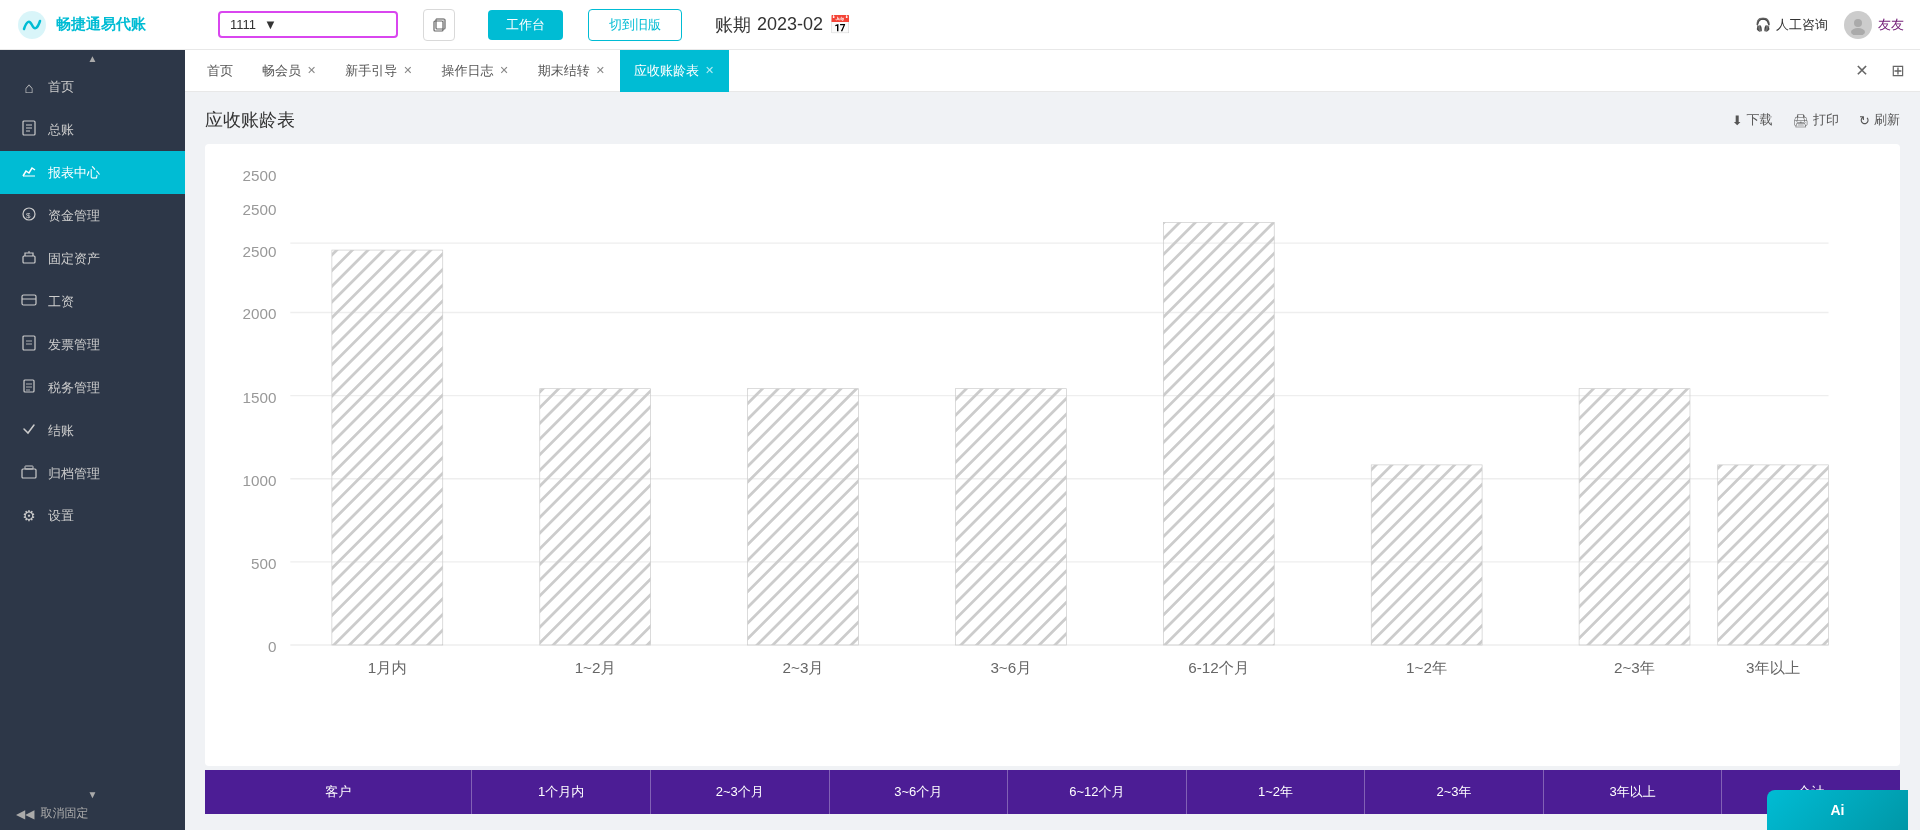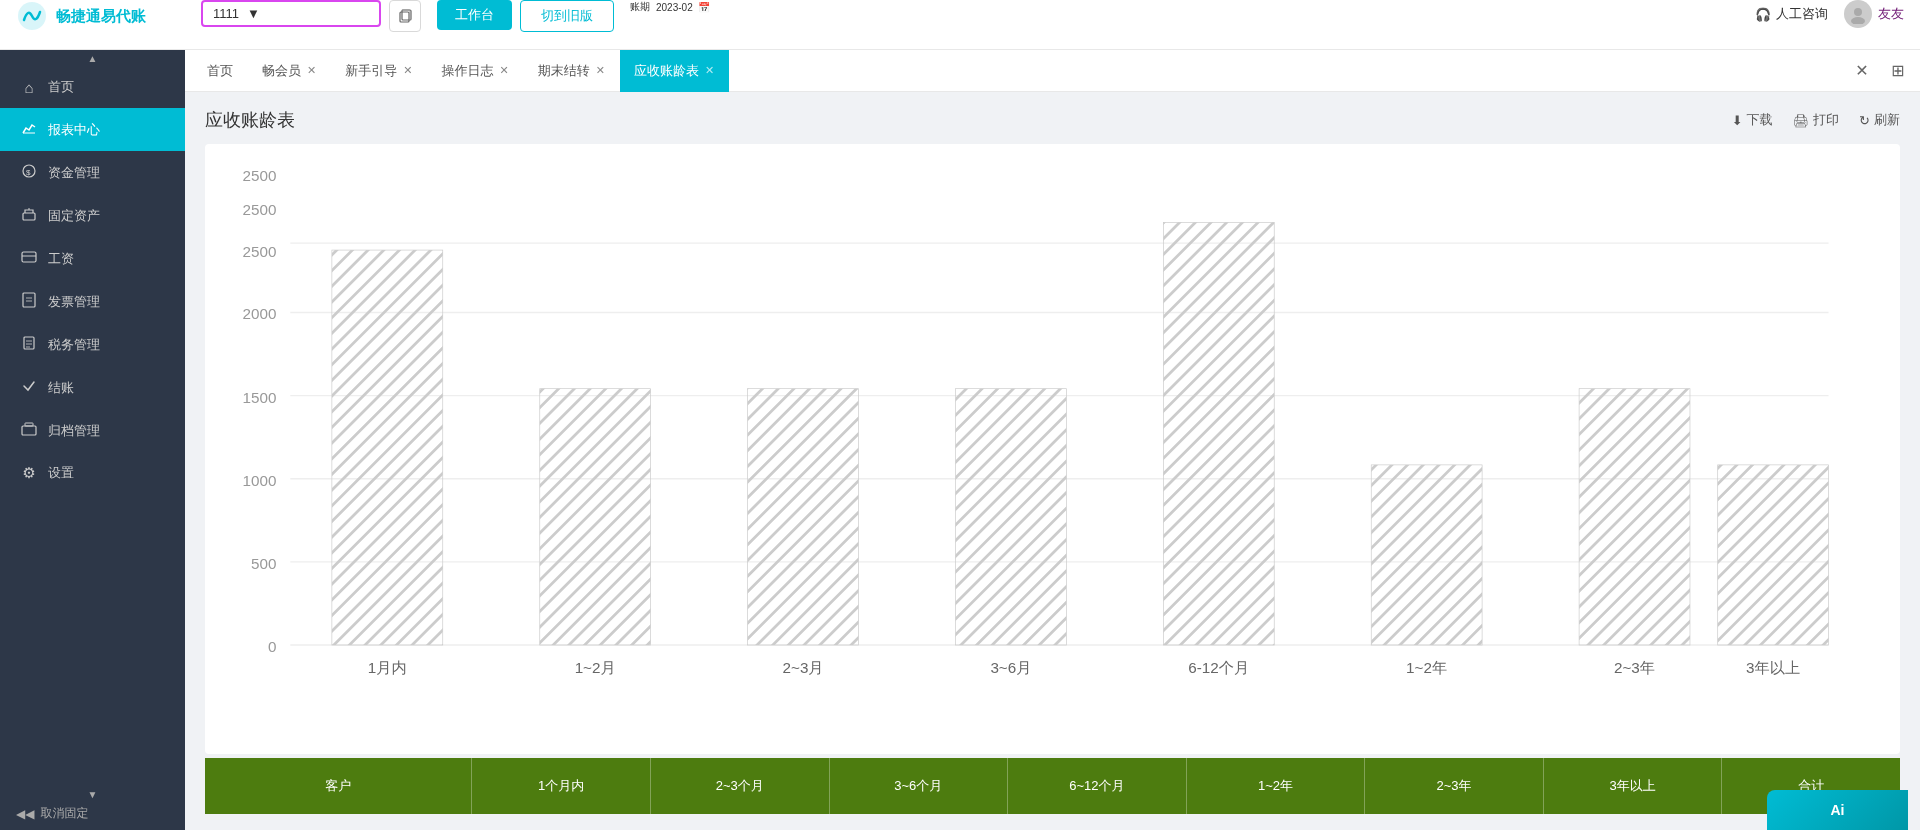--- a/index.html
+++ b/index.html
@@ -3,24 +3,25 @@
   <meta charset="utf-8">
   <style>
     * { box-sizing: border-box; margin: 0; padding: 0; }
     body { font-family: 'Microsoft YaHei', Arial, sans-serif; font-size: 13px; background: #f0f2f5; display: flex; flex-direction: column; height: 830px; overflow: hidden; }
 
     
     .top-header {
       height: 50px;
       background: #fff;
       display: flex;
-      align-items: flex-start;
+      align-items: center;
       padding: 0 16px;
       border-bottom: 1px solid #e8e8e8;
       flex-shrink: 0;
+      gap: 17px;
     }
     .logo-area {
       width: 185px;
       display: flex;
       align-items: center;
       gap: 8px;
       flex-shrink: 0;
     }
     .logo-icon {
       width: 32px;
@@ -50,21 +51,21 @@
     }
     .workbench-btn {
       background: #00bcd4; color: #fff; border: none; border-radius: 4px;
       padding: 6px 18px; cursor: pointer; font-size: 13px; margin-left: 16px;
     }
     .switch-btn {
       border: 1px solid #00bcd4; color: #00bcd4; background: #fff; border-radius: 4px;
       padding: 6px 20px; cursor: pointer; font-size: 13px; margin-left: 8px;
     }
     .period-info {
-      display: flex; align-items: center; gap: 6px; margin-left: 16px; color: #333; font-size: 10px;
+      display: flex; align-items: center; gap: 6px; margin-left: 16px; color: #333; font-size: 18px;
     }
     .calendar-icon { color: #00bcd4; }
     .header-right {
       margin-left: auto; display: flex; align-items: center; gap: 16px;
     }
     .consult-btn { display: flex; align-items: center; gap: 4px; color: #333; cursor: pointer; font-size: 13px; }
     .user-info { display: flex; align-items: center; gap: 6px; cursor: pointer; color: #701a75; font-size: 13px; }
     .avatar { width: 28px; height: 28px; border-radius: 50%; background: #ccc; display: flex; align-items: center; justify-content: center; color: #fff; font-size: 12px; }
 
     
@@ -165,23 +166,23 @@
       flex: 1;
       min-height: 400px;
     }
 
     
     .chart-svg { width: 100%; }
 
     
     .bottom-table {
       flex-shrink: 0;
-      background: #4d7c0f;
-      display: flex;
-      height: 56px;
+      background: #4c1d95;
+      display: flex;
+      height: 44px;
       margin-top: 4px;
     }
     .table-col {
       flex: 1;
       display: flex;
       align-items: center;
       justify-content: center;
       color: #fff;
       font-size: 13px;
       border-right: 1px solid rgba(255,255,255,0.3);
@@ -260,20 +261,31 @@
 
 <div class="main-layout">
 
   <div class="sidebar">
     <div class="sidebar-scroll-up">▲</div>
 
     <div style="padding-top: 16px;">
       <div class="sidebar-item">
         <span class="sidebar-item-icon">⌂</span>
         <span>首页</span>
+      </div>
+      <div class="sidebar-item">
+        <span class="sidebar-item-icon">
+          <svg width="16" height="16" viewBox="0 0 16 16">
+              <rect x="2" y="1" width="12" height="14" rx="1" stroke="#ccc" stroke-width="1.2" fill="none"></rect>
+              <line x1="5" y1="5" x2="11" y2="5" stroke="#ccc" stroke-width="1"></line>
+              <line x1="5" y1="8" x2="11" y2="8" stroke="#ccc" stroke-width="1"></line>
+              <line x1="5" y1="11" x2="9" y2="11" stroke="#ccc" stroke-width="1"></line>
+            </svg>
+        </span>
+        <span>总账</span>
       </div>
       <div class="sidebar-item active">
         <span class="sidebar-item-icon">
           <svg width="16" height="16" viewBox="0 0 16 16">
               <polyline points="2,13 5,8 8,10 11,5 14,7" stroke="#fff" stroke-width="1.5" fill="none"></polyline>
               <line x1="2" y1="13" x2="14" y2="13" stroke="#fff" stroke-width="1"></line>
             </svg>
         </span>
         <span>报表中心</span>
       </div>

